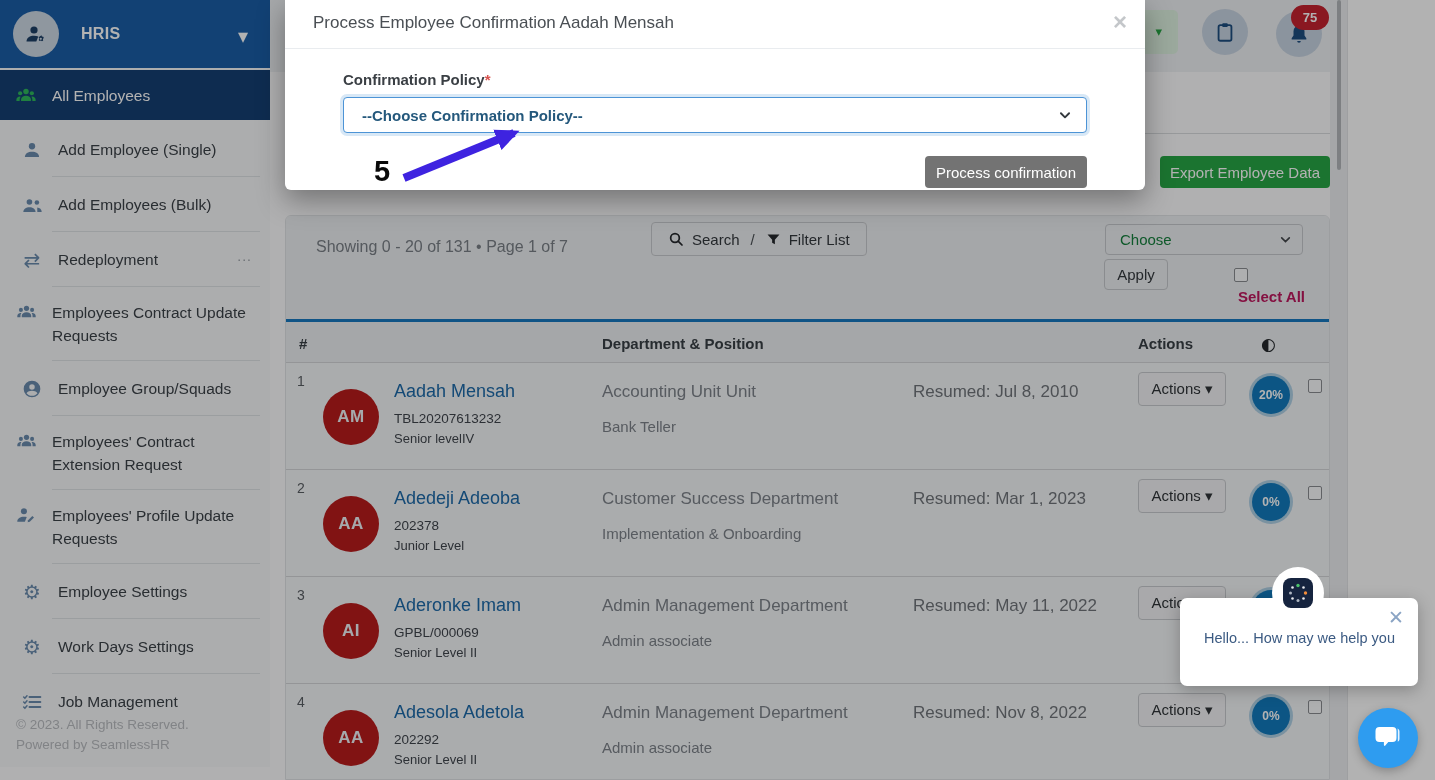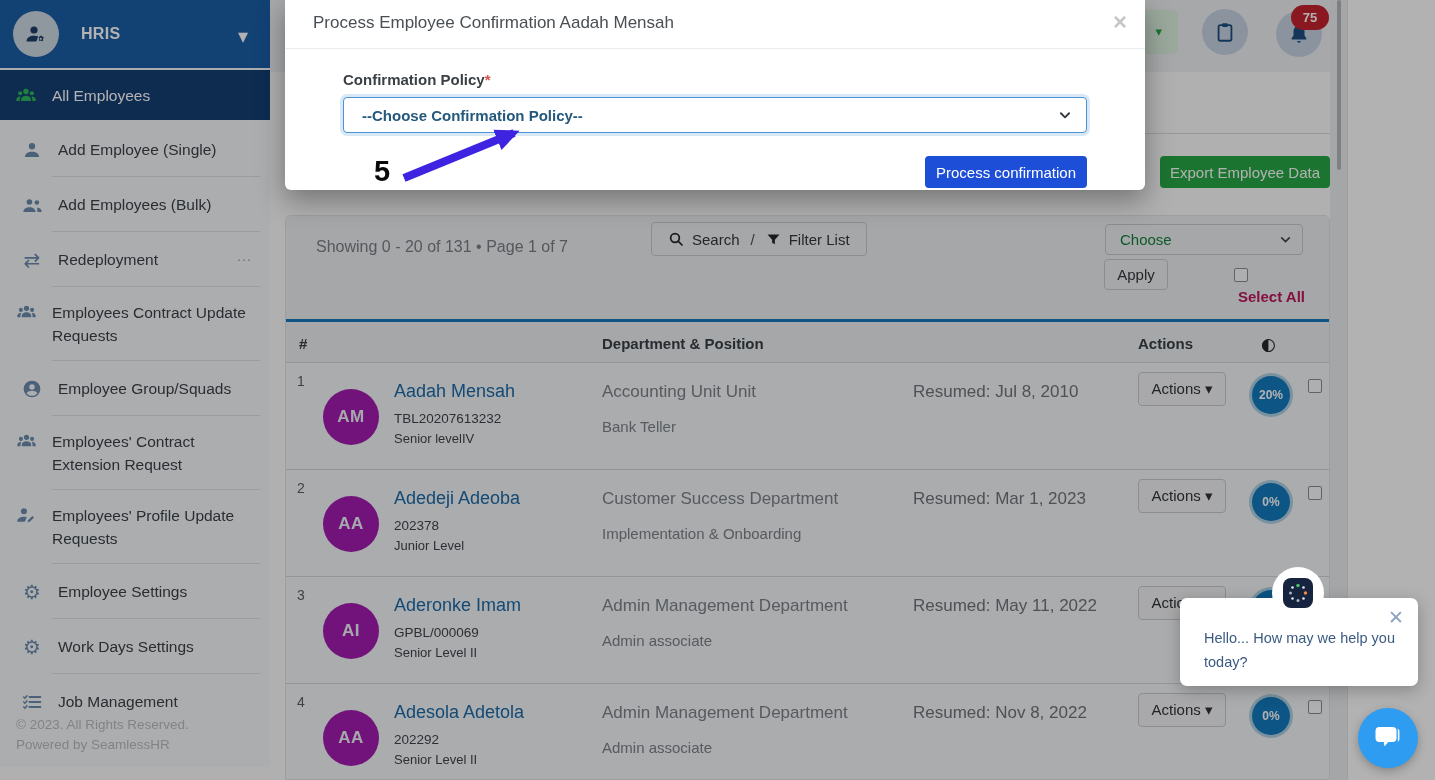--- a/index.html
+++ b/index.html
@@ -44,21 +44,21 @@
   .choose-sel { position:absolute; left:819px; top:8px; width:198px; height:31px; border:1px solid #c6c9cd; border-radius:4px; display:flex; align-items:center; justify-content:space-between; padding:0 10px 0 14px; font-size:15px; color:#15803d; cursor:pointer; }
   .apply-btn { position:absolute; left:818px; top:43px; width:64px; height:31px; border:1px solid #c6c9cd; border-radius:4px; background:transparent; font-size:15px; color:#33383d; font-family:inherit; cursor:pointer; }
   .cbx { width:14px; height:14px; border:1.5px solid #8a8d91; border-radius:2px; background:#fafbfc; cursor:pointer; }
   .cbx-selall { position:absolute; left:948px; top:52px; }
   .selall-lb { position:absolute; left:869px; top:72px; width:150px; text-align:right; font-weight:bold; font-size:15px; color:#be185d; }
   .t-head { position:absolute; left:0; top:103px; width:1045px; height:43px; background:#edeff2; border-top:3px solid #1779c0; font-size:15px; font-weight:bold; color:#394046; }
   .t-head span { position:absolute; top:13px; }
   .half-ic { font-family:"DejaVu Sans",sans-serif; font-size:17px; font-weight:normal; color:#24282c; }
   .t-row { position:absolute; left:0; width:1045px; height:107px; border-top:1px solid #d4d6d9; background:#f4f6f8; }
   .r-idx { position:absolute; left:11px; top:10px; font-size:14px; color:#5a5f64; }
-  .r-ava { position:absolute; left:37px; top:26px; width:56px; height:56px; border-radius:50%; background:#a21caf; color:#eef3f7; font-weight:bold; font-size:17px; display:flex; align-items:center; justify-content:center; letter-spacing:.5px; }
+  .r-ava { position:absolute; left:37px; top:26px; width:56px; height:56px; border-radius:50%; background:#b91c1c; color:#eef3f7; font-weight:bold; font-size:17px; display:flex; align-items:center; justify-content:center; letter-spacing:.5px; }
   .r-name { position:absolute; left:108px; top:18px; font-size:18px; color:#1d6aa9; font-weight:500; cursor:pointer; }
   .r-id { position:absolute; left:108px; top:48px; font-size:13.5px; color:#40464d; }
   .r-lvl { position:absolute; left:108px; top:68px; font-size:13px; color:#40464d; }
   .r-dept { position:absolute; left:316px; top:19px; font-size:17px; color:#7d838a; }
   .r-pos { position:absolute; left:316px; top:55px; font-size:15px; color:#7d838a; }
   .r-res { position:absolute; left:627px; top:19px; font-size:17px; color:#70757a; }
   .r-act { position:absolute; left:852px; top:9px; width:88px; height:34px; border:1px solid #c8cbce; border-radius:4px; background:#f2f3f5; font-size:15px; color:#303438; font-family:inherit; cursor:pointer; }
   .r-pct { position:absolute; left:966px; top:13px; width:38px; height:38px; border-radius:50%; background:#127abd; box-shadow:0 0 0 3px rgba(18,122,189,.30); color:#fff; font-size:12px; font-weight:bold; display:flex; align-items:center; justify-content:center; }
   .r-cbx { position:absolute; left:1022px; top:16px; }
 
@@ -70,21 +70,21 @@
   
   .backdrop { position:absolute; left:0; top:0; width:1435px; height:780px; background:rgba(0,0,0,.30); z-index:10; }
   .modal { position:absolute; left:285px; top:0; width:860px; height:190px; background:#fff; border-radius:0 0 6px 6px; box-shadow:0 10px 28px rgba(0,0,0,.35); z-index:20; }
   .m-title { position:absolute; left:28px; top:13px; font-size:17px; color:#4a4f54; }
   .m-close { position:absolute; right:18px; top:10px; font-size:24px; font-weight:bold; color:#c4c7ca; cursor:pointer; line-height:24px; }
   .m-hr { position:absolute; left:0; top:48px; width:860px; border-top:1px solid #e9ecef; }
   .m-label { position:absolute; left:58px; top:71px; font-size:15px; font-weight:bold; color:#3a3f44; }
   .m-req { color:#d9534f; }
   .m-select { position:absolute; left:58px; top:97px; width:744px; height:36px; background:#fff; border:1.5px solid #4d94d6; border-radius:4px; box-shadow:0 0 0 3px rgba(77,148,214,.22); display:flex; align-items:center; justify-content:space-between; padding:0 14px 0 18px; cursor:pointer; }
   .m-sel-txt { font-size:15px; font-weight:bold; color:#24587c; }
-  .m-submit { position:absolute; left:640px; top:156px; width:162px; height:32px; background:#1d4ed8; border:none; border-radius:4px; color:#fff; font-size:15px; font-family:inherit; cursor:pointer; }
+  .m-submit { position:absolute; left:640px; top:156px; width:162px; height:32px; background:#737373; border:none; border-radius:4px; color:#fff; font-size:15px; font-family:inherit; cursor:pointer; }
   .anno { position:absolute; left:0; top:0; width:1435px; height:780px; z-index:30; pointer-events:none; }
   .anno-num { position:absolute; left:374px; top:155px; font-size:29px; font-weight:bold; color:#0a0a0a; z-index:31; }
 
   
   .chat-logo-circ { position:absolute; left:1272px; top:567px; width:52px; height:52px; background:#fff; border-radius:50%; z-index:41; display:flex; align-items:center; justify-content:center; }
   .chat-pop { position:absolute; left:1180px; top:598px; width:238px; height:88px; background:#fff; border-radius:7px; box-shadow:0 4px 16px rgba(0,0,0,.25); z-index:40; }
   .chat-close { position:absolute; right:14px; top:8px; font-size:19px; color:#8aa4c4; cursor:pointer; }
   .chat-msg { position:absolute; left:24px; top:28px; font-size:14.5px; color:#3b5a82; line-height:24px; }
   .chat-fab { position:absolute; left:1358px; top:708px; width:60px; height:60px; border-radius:50%; background:#2e9cf0; z-index:40; display:flex; align-items:center; justify-content:center; cursor:pointer; box-shadow:0 3px 10px rgba(0,0,0,.25); }
 </style>
@@ -396,21 +396,20 @@
         <circle cx="10.5" cy="21.5" r="1.3" fill="#e8eaee"></circle>
         <circle cx="8.5" cy="16" r="1.5" fill="#aeb6c2"></circle>
         <circle cx="10.5" cy="10.5" r="1.3" fill="#e8eaee"></circle>
       </svg>
   </span>
 </div>
 <div class="chat-pop">
   <span class="chat-close">✕</span>
   <div class="chat-msg">
     <div>Hello... How may we help you</div>
-    <div>today?</div>
   </div>
 </div>
 <div class="chat-fab">
   <span>
     <svg width="32" height="32" viewBox="0 0 32 32" fill="#fff">
         <path d="M25.5 6.5c1.2.5 2 1.6 2 3v7.5c0 1.2-.7 2.3-1.8 2.8.1-.4.1-.8.1-1.3V9c0-.9-.1-1.7-.3-2.5z" opacity=".9"></path>
         <path d="M7.5 5h13a4 4 0 0 1 4 4v7a4 4 0 0 1-4 4h-4.2l-3 3.6a.8.8 0 0 1-1.4-.5V20H7.5a4 4 0 0 1-4-4V9a4 4 0 0 1 4-4z"></path>
       </svg>
   </span>
 </div>

